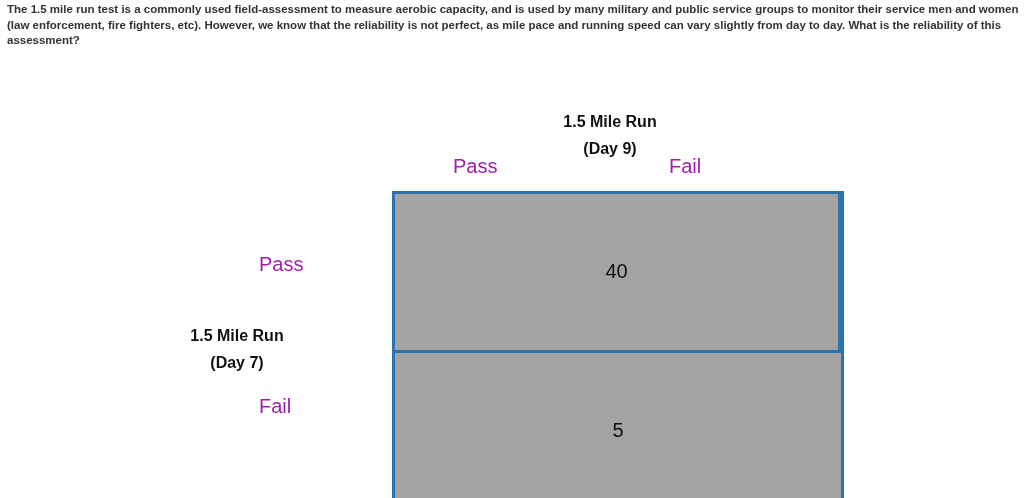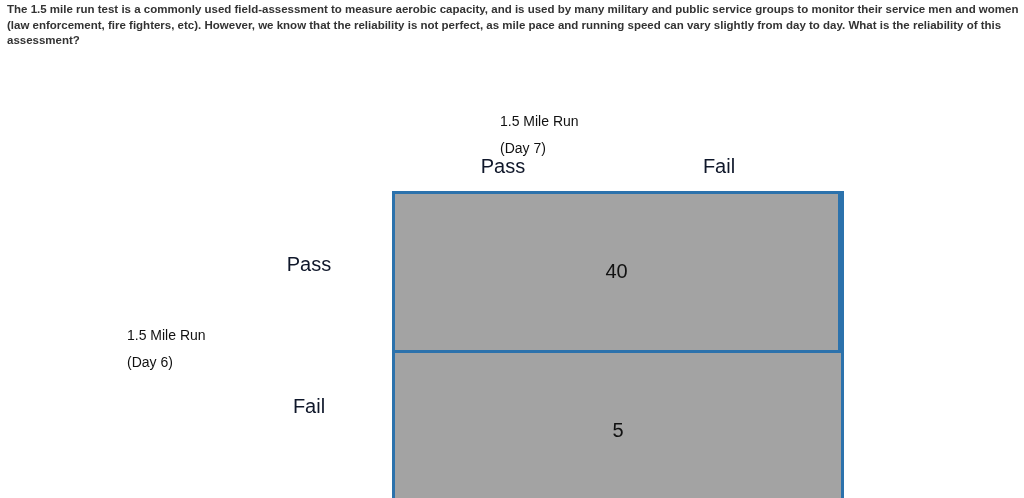--- a/index.html
+++ b/index.html
@@ -16,32 +16,34 @@
     position: absolute;
     left: 7px; top: 2px; width: 1014px;
     font-size: 11.5px; line-height: 15.6px;
     color: #333333;
     font-weight: bold;
   }
 
   .axis-title {
     position: absolute;
     width: 220px;
-    font-size: 14px; line-height: 27px;
+    text-align: center;
+    font-size: 16px; line-height: 27px;
     color: #111111;
+    font-weight: bold;
   }
   .day2-title { left: 500px; top: 108px; }
   .day1-title { left: 127px; top: 322px; }
 
   .col-label, .row-label {
     position: absolute;
     width: 100px;
-    text-align: center;
+    text-align: left;
     font-size: 20px; line-height: 26px;
-    color: #0f172a;
+    color: #a21caf;
   }
   .col-pass { left: 453px; top: 153px; }
   .col-fail { left: 669px; top: 153px; }
   .row-pass { left: 259px; top: 251px; }
   .row-fail { left: 259px; top: 393px; }
 
   .grid {
     position: absolute;
     left: 392px; top: 191px;
     width: 452px; height: 360px;
@@ -64,29 +66,29 @@
 </style>
 </head>
 <body>
 
 <div class="page">
 
   <p class="question">The 1.5 mile run test is a commonly used field-assessment to measure aerobic capacity, and is used by many military and public service groups to monitor their service men and women (law enforcement, fire fighters, etc). However, we know that the reliability is not perfect, as mile pace and running speed can vary slightly from day to day. What is the reliability of this assessment?</p>
 
   <div class="axis-title day2-title">
     <div>1.5 Mile Run</div>
-    <div>(Day 7)</div>
+    <div>(Day 9)</div>
   </div>
 
   <div class="col-label col-pass">Pass</div>
   <div class="col-label col-fail">Fail</div>
 
   <div class="axis-title day1-title">
     <div>1.5 Mile Run</div>
-    <div>(Day 6)</div>
+    <div>(Day 7)</div>
   </div>
 
   <div class="row-label row-pass">Pass</div>
   <div class="row-label row-fail">Fail</div>
 
   <div class="grid">
     <div class="cell r0 c0">40</div>
     <div class="cell r0 c1">5</div>
     <div class="cell r1 c1">45</div>
   </div>

